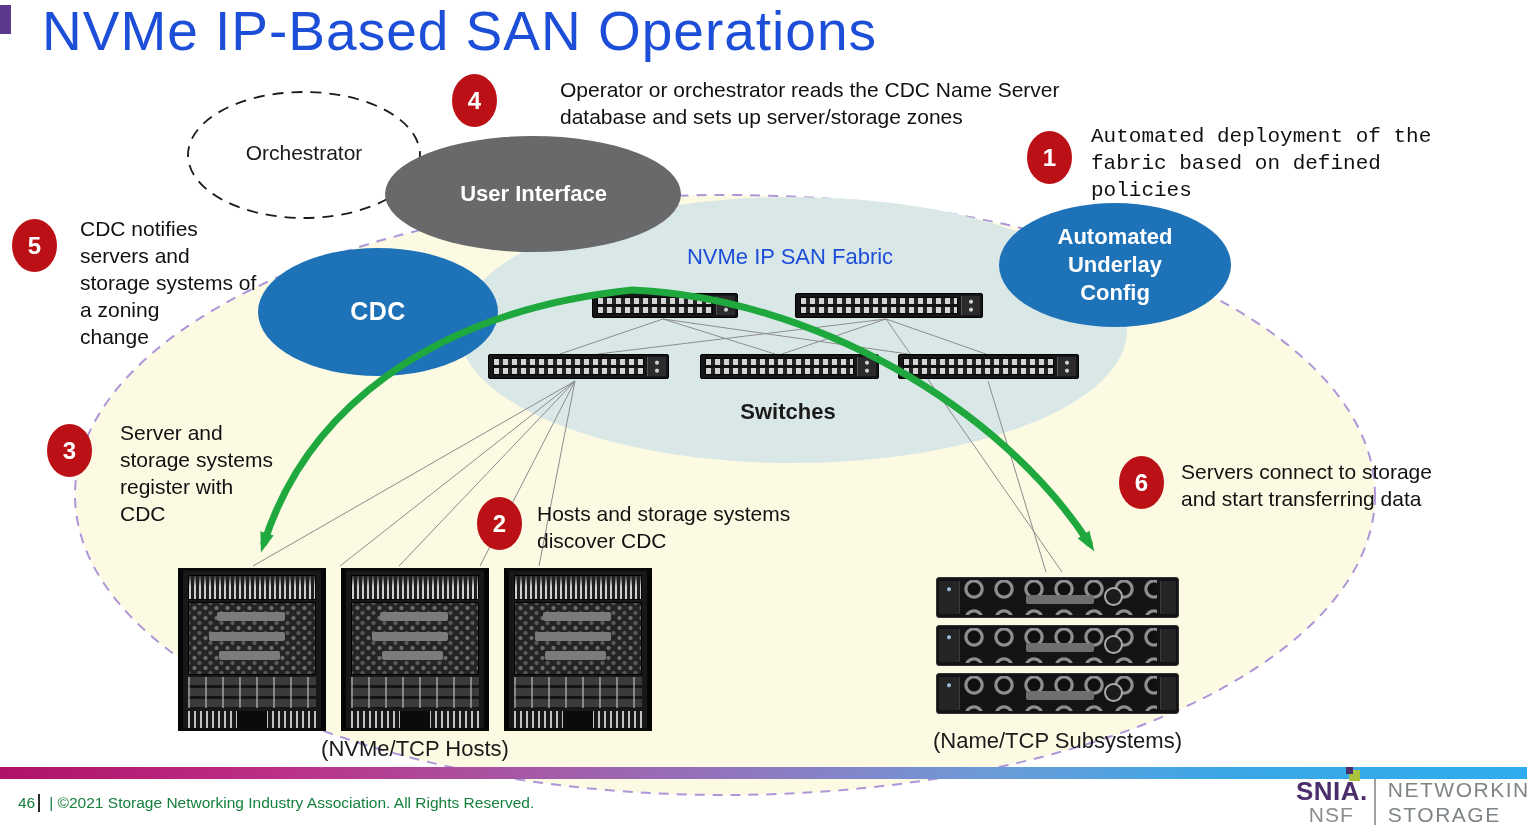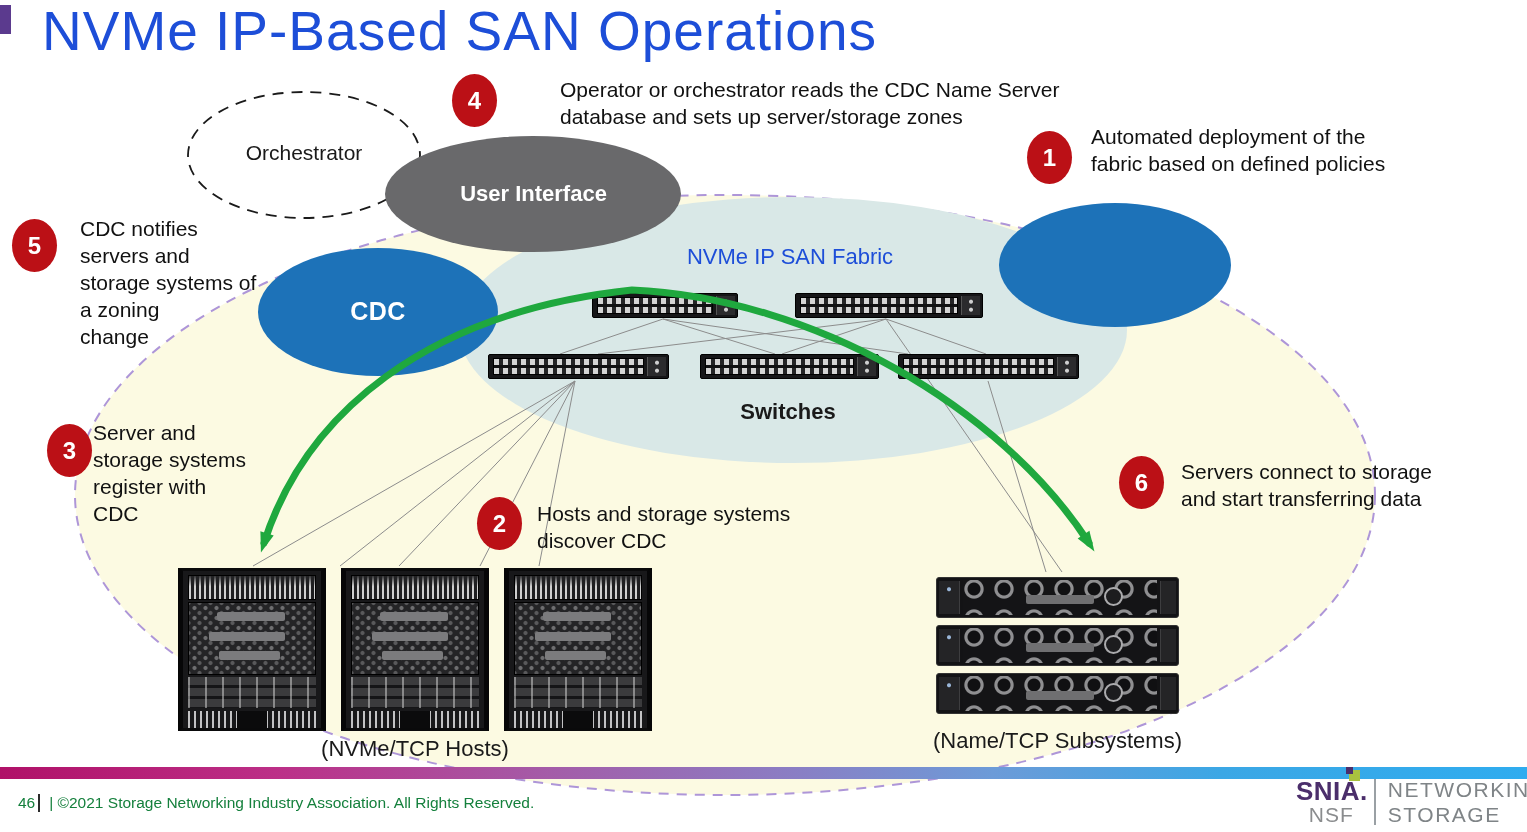--- a/index.html
+++ b/index.html
@@ -95,23 +95,23 @@
   #lbl-hosts{left:280px; top:736px; width:270px; font-size:22px; color:#1a1a1a;}
   #lbl-subsystems{left:915px; top:728px; width:285px; font-size:22px; color:#1a1a1a;}
 
   
   .badge{position:absolute; z-index:5; width:45px; height:53px; border-radius:50%;
     background:#BB1016; color:#fff; font-size:24px; font-weight:bold;
     display:flex; align-items:center; justify-content:center;}
   .ann{position:absolute; z-index:5; font-size:21px; line-height:27px; color:#111;
     white-space:pre-line;}
   #b4{left:452px; top:74px;}   #t4{left:512px; top:76px; width:600px;margin-left:48px;}
-  #b1{left:1027px; top:131px;} #t1{left:1091px; top:123px; width:345px;}
+  #b1{left:1027px; top:131px;} #t1{left:1091px; top:123px; width:345px;font-family:Liberation Mono, monospace;}
   #b5{left:12px;  top:219px;}  #t5{left:80px;  top:215px; width:220px;}
-  #b3{left:47px;  top:424px;}  #t3{left:93px; top:419px; width:195px;}
+  #b3{left:47px;  top:424px;}  #t3{left:120px; top:419px; width:195px;}
   #b2{left:477px; top:497px;}  #t2{left:537px; top:500px; width:325px;}
   #b6{left:1119px; top:456px;} #t6{left:1181px; top:458px; width:310px;}
 
   
   .grad-bar{position:absolute; left:0; top:767px; width:1527px; height:12px; z-index:6;
     background:linear-gradient(90deg,#B01168 0%, #BC2F87 18%, #A45CA8 36%, #8A7EC4 52%, #6C9BD8 65%, #3BA7E5 80%, #2FACEF 100%);}
   .footer-text{position:absolute; left:18px; top:794px; z-index:6; font-size:15.5px; color:#15803d;}
   .fsep{display:inline-block; width:2px; height:18px; background:#2b2b2b; margin:0 9px 0 3px; vertical-align:-4px;}
 
   .snia-logo{position:absolute; left:1296px; top:777px; z-index:6; display:flex; align-items:center;}
@@ -234,20 +234,23 @@
       <marker id="ah" markerUnits="userSpaceOnUse" markerWidth="26" markerHeight="26" refX="13" refY="13" orient="auto-start-reverse">
         <path d="M 3 6 L 23 13 L 3 20 Z" fill="#1FA83E"></path>
       </marker>
     </defs>
     <path d="M 264 543 C 305 415 425 312 632 290 C 812 298 1000 406 1089 543" fill="none" stroke="#1FA83E" stroke-width="7" stroke-linecap="round" marker-start="url(#ah)" marker-end="url(#ah)"></path>
   </svg>
 
   <div class="nlabel" id="lbl-orchestrator">Orchestrator</div>
   <div class="nlabel" id="lbl-ui">User Interface</div>
   <div class="nlabel" id="lbl-cdc">CDC</div>
+  <div class="nlabel" id="lbl-auc">Automated
+Underlay
+Config</div>
   <div class="nlabel" id="lbl-fabric">NVMe IP SAN Fabric</div>
   <div class="nlabel" id="lbl-switches">Switches</div>
   <div class="nlabel" id="lbl-hosts">(NVMe/TCP Hosts)</div>
   <div class="nlabel" id="lbl-subsystems">(Name/TCP Subsystems)</div>
 
   <div class="badge" id="b1">1</div>
   <div class="ann" id="t1">Automated deployment of the
 fabric based on defined policies</div>
   <div class="badge" id="b2">2</div>
   <div class="ann" id="t2">Hosts and storage systems

